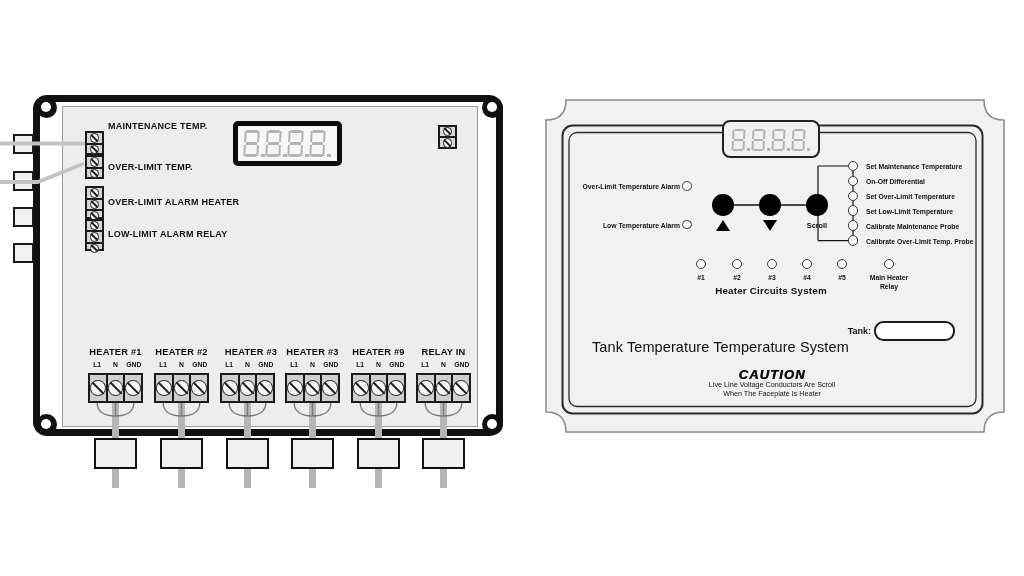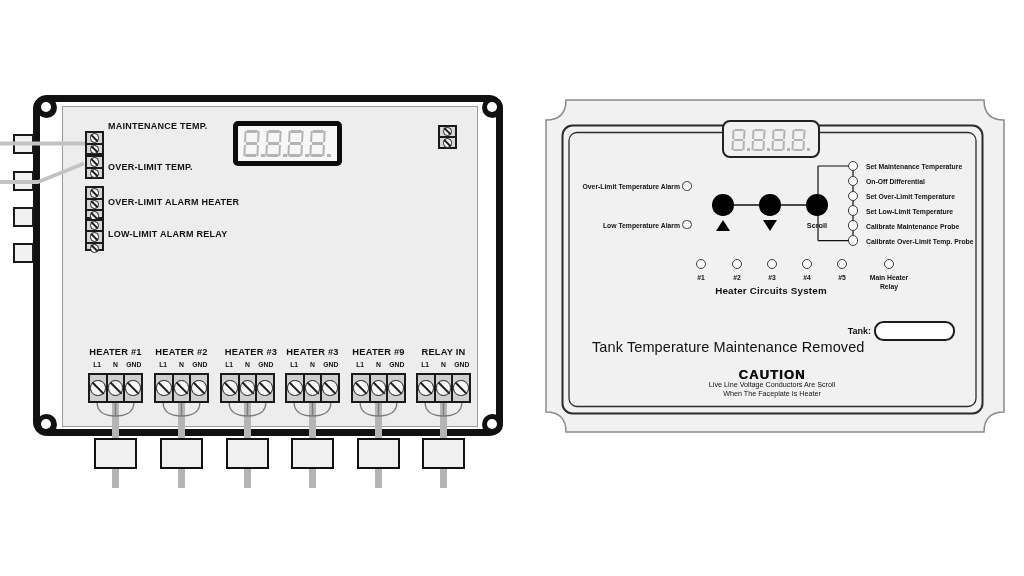--- a/index.html
+++ b/index.html
@@ -72,21 +72,21 @@
   #alarm1{top:186px;} #alarm2{top:224.5px;}
   #scroll-label{left:817px;top:225px;transform:translate(-50%,-50%);font-weight:bold;font-size:7.3px;}
   #caption{left:771px;top:289.5px;transform:translate(-50%,-50%);font-weight:bold;font-size:9.8px;letter-spacing:.2px;}
   #main-heater-label{left:889px;top:282.5px;transform:translate(-50%,-50%);font-weight:bold;font-size:6.8px;
                      text-align:center;white-space:pre-line;line-height:1.45;}
   #model-label{right:153px;top:330.5px;transform:translateY(-50%);font-weight:bold;font-size:9px;}
   #model-box{left:873.5px;top:321px;width:81.5px;height:19.5px;border:2px solid #1c1c1c;border-radius:9.5px;
              background:#fff;box-sizing:border-box;}
   #fp-title{left:592px;top:346.5px;transform:translateY(-50%);font-size:14.5px;letter-spacing:.1px;}
   #caution-heading{left:772px;top:374px;transform:translate(-50%,-50%);font-weight:bold;font-size:13px;
-                   letter-spacing:1.1px;text-shadow:.5px 0 0 #000;}
+                   letter-spacing:1.1px;text-shadow:.5px 0 0 #000;font-style:italic;}
   #caution1{left:772px;top:383.5px;transform:translate(-50%,-50%);font-size:7.2px;}
   #caution2{left:772px;top:392.5px;transform:translate(-50%,-50%);font-size:7.2px;}
 </style>
 </head>
 <body>
 
 <div id="scene">
 
   <div id="left-box"></div>
   <div class="cscrew" style="left:35.5px;top:96.5px;"></div>
@@ -234,21 +234,21 @@
   <div class="tri-down" style="left:762.5px;top:219.5px;"></div>
   <div id="scroll-label" class="fp">Scroll</div>
 
   <div id="main-heater-label" class="fp">Main Heater
 Relay</div>
   <div id="caption" class="fp">Heater Circuits System</div>
 
   <div id="model-label" class="fp">Tank:</div>
   <div id="model-box" class="fp"></div>
 
-  <div id="fp-title" class="fp">Tank Temperature Maintenance Removed</div>
+  <div id="fp-title" class="fp">Tank Temperature Temperature System</div>
   <div id="caution-heading" class="fp">CAUTION</div>
   <div id="caution1" class="fp">Live Line Voltage Conductors Are Scroll</div>
   <div id="caution2" class="fp">When The Faceplate Is Heater</div>
 
 <div class="tab" style="left: 13px; top: 134px;"></div>
     <div class="tab" style="left: 13px; top: 171px;"></div>
     <div class="tab" style="left: 13px; top: 207px;"></div>
     <div class="tab" style="left: 13px; top: 243px;"></div>
     <div class="tblock" style="left: 85px; top: 131px; height: 24px;">
       <div class="tcell">

